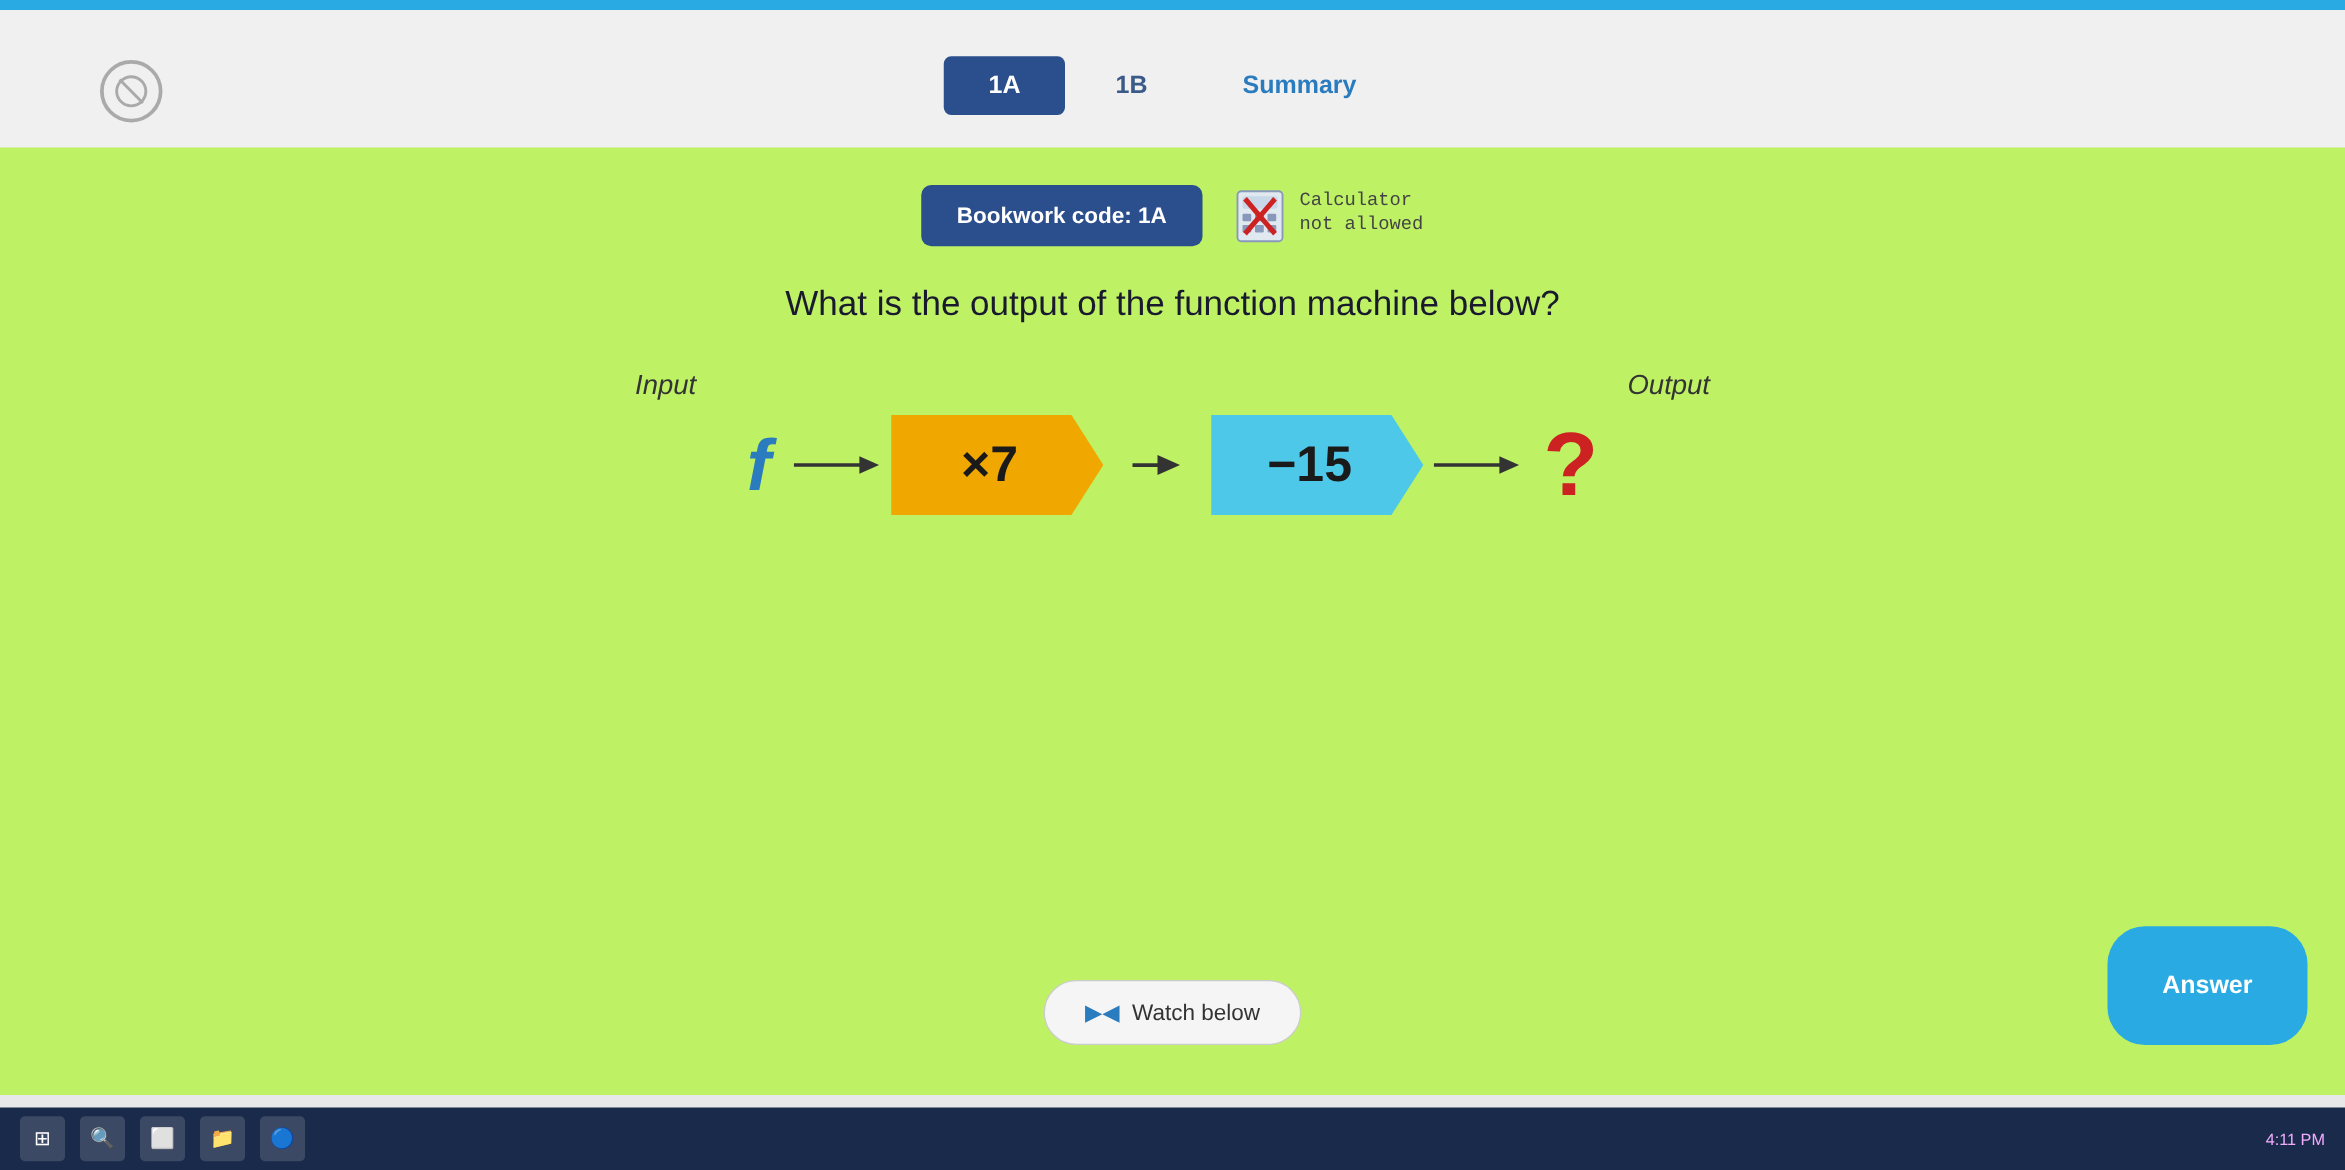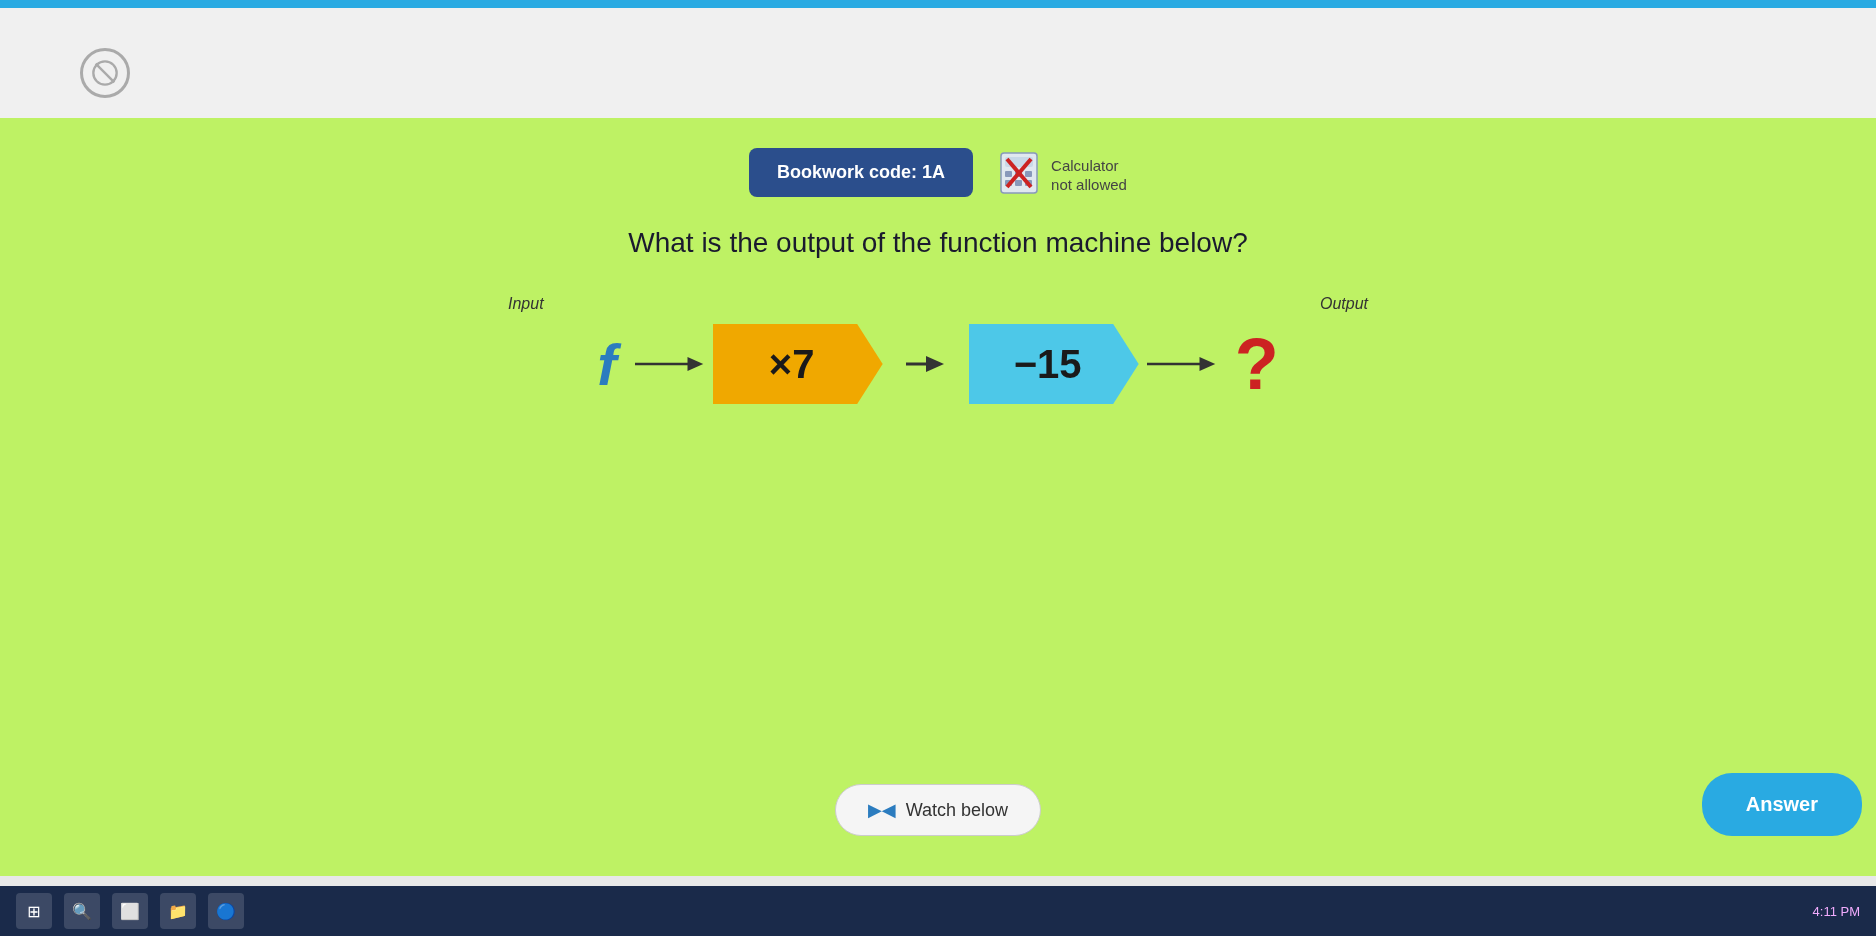--- a/index.html
+++ b/index.html
@@ -109,22 +109,23 @@
       background: #2b4e8c;
       color: white;
       padding: 14px 28px;
       border-radius: 8px;
       font-size: 18px;
       font-weight: 600;
     }
 
     .calculator-info {
       display: flex;
-      align-items: flex-end;
+      align-items: flex-start;
       gap: 10px;
+      font-family: Liberation Mono, monospace;
     }
 
     .calc-icon {
       position: relative;
       width: 44px;
       height: 44px;
     }
 
     .calc-icon svg {
       width: 44px;
@@ -159,21 +160,21 @@
 
     .labels-row {
       display: flex;
       justify-content: space-between;
       width: 100%;
       margin-bottom: 10px;
       padding: 0 20px;
     }
 
     .label-text {
-      font-size: 16px;
+      font-size: 22px;
       color: #333;
       font-style: italic;
       font-weight: 500;
     }
 
     .machine-row {
       display: flex;
       align-items: center;
       gap: 0;
       width: 100%;
@@ -253,26 +254,26 @@
 
     .video-icon {
       color: #2b7cbf;
       font-size: 18px;
     }
 
     
     .answer-btn {
       position: absolute;
       bottom: 100px;
-      right: 14px;
+      right: 30px;
       background: #29aae2;
       color: white;
       border: none;
       border-radius: 30px;
-      padding: 20px 44px;
+      padding: 36px 44px;
       font-size: 20px;
       font-weight: 600;
       cursor: pointer;
       margin-top: 11px;
     }
 
     
     .taskbar {
       position: absolute;
       bottom: 0;
@@ -318,20 +319,25 @@
 <div class="top-bar"></div>
 
 <div class="top-nav">
   <div class="no-symbol">
     <svg viewBox="0 0 24 24" width="28" height="28">
       <circle cx="12" cy="12" r="10" fill="none" stroke="#aaa" stroke-width="2"></circle>
       <line x1="4" y1="4" x2="20" y2="20" stroke="#aaa" stroke-width="2"></line>
     </svg>
   </div>
 
+  <div class="tabs-container">
+    <button class="tab active">1A</button>
+    <button class="tab">1B</button>
+    <button class="tab summary">Summary</button>
+  </div>
 </div>
 
 <div class="main-content">
 
   <div class="info-row">
     <div class="bookwork-badge">Bookwork code: 1A</div>
     <div class="calculator-info">
       <div class="calc-icon">
         <svg viewBox="0 0 40 44" width="44" height="44">
 

